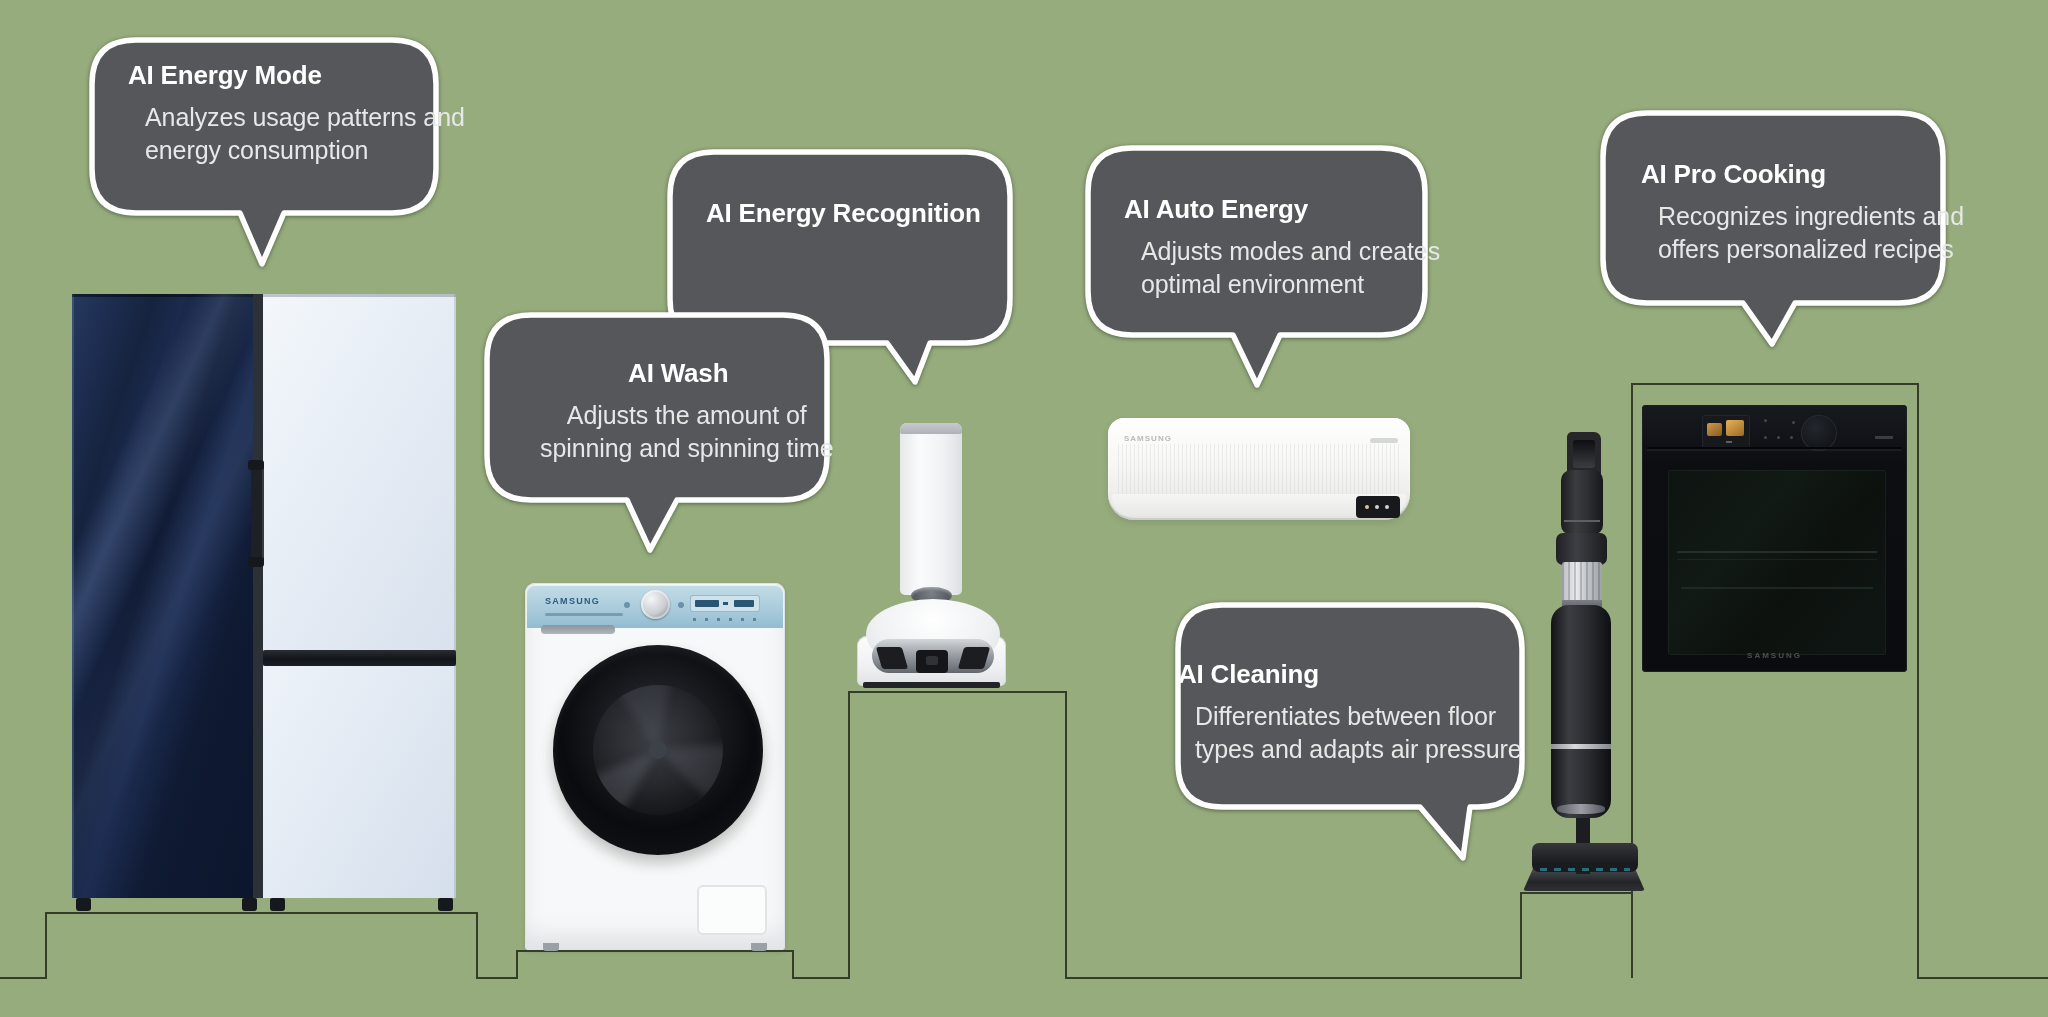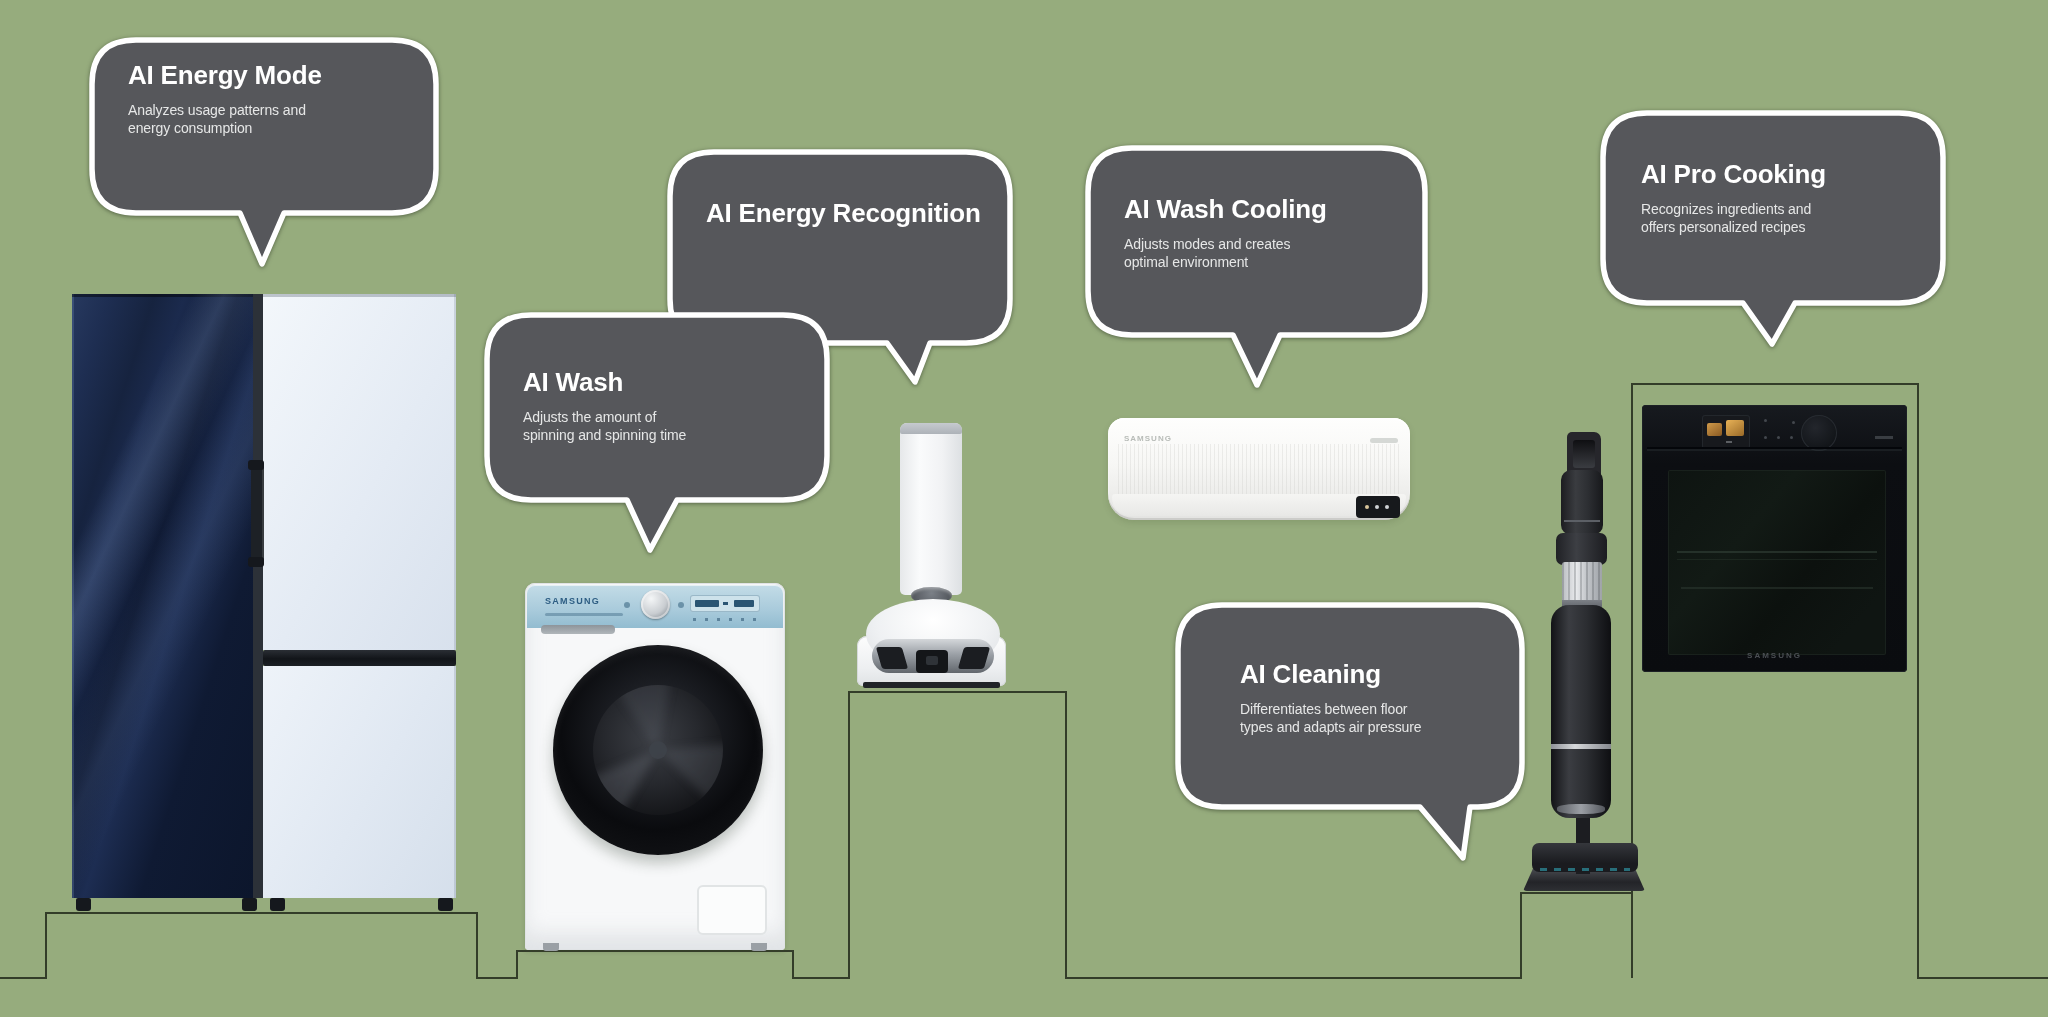--- a/index.html
+++ b/index.html
@@ -6,24 +6,24 @@
   .stage{position:relative;width:2048px;height:1017px;background:#96ac7d;overflow:hidden;
          font-family:"Liberation Sans",sans-serif;}
   .abs{position:absolute;}
   svg.layer{position:absolute;left:0;top:0;}
 
   
   .bubble-layer{filter:drop-shadow(0 1px 2px rgba(30,38,22,.55));}
   .bubble-shape{fill:#56575b;stroke:#ffffff;stroke-width:5.5;stroke-linejoin:round;}
   .bubble-text{position:absolute;color:#fff;}
   .bubble-title{font-size:26px;font-weight:bold;letter-spacing:-.2px;white-space:nowrap;margin:0 0 10px 0;}
-  .bubble-desc{font-size:14px;line-height:1.32;color:#e6e7e7;white-space:pre;letter-spacing:-.1px;}
-  .bt-energy{left:128px;top:60px;}  .bt-wash{left:523px;top:367px;}
+  .bubble-desc{font-size:25px;line-height:1.32;color:#e6e7e7;white-space:pre;letter-spacing:-.1px;margin-left:17px;}
+  .bt-energy{left:128px;top:60px;}  .bt-wash{left:523px;top:358px;text-align:center;}
   .bt-object{left:706px;top:198px;} .bt-autocool{left:1124px;top:194px;}
-  .bt-cleaning{left:1240px;top:659px;} .bt-procook{left:1641px;top:159px;}
+  .bt-cleaning{left:1178px;top:659px;} .bt-procook{left:1641px;top:159px;}
 
   
   .fridge{left:72px;top:294px;width:384px;height:617px;}
   .fr-navy{left:0;top:0;width:181px;height:604px;
     background:linear-gradient(108deg,#27395f 0%,#1e2e52 10%,#16233f 22%,#1b2a4d 30%,#101b35 44%,#1d2d52 55%,#0f1a33 70%,#0c162c 100%);
     box-shadow:inset 0 3px 0 rgba(0,0,0,.45), inset 2px 0 0 rgba(120,150,200,.25);}
   .fr-navy::before{content:"";position:absolute;inset:0;
     background:linear-gradient(115deg,transparent 26%,rgba(150,180,230,.20) 33%,transparent 43%,rgba(150,180,230,.10) 53%,transparent 62%);}
   .fr-hinge{left:181px;top:0;width:10px;height:604px;background:#2c3138;}
   .fr-top-door{left:191px;top:0;width:193px;height:356px;
@@ -278,21 +278,21 @@
   </div>
   <div class="bubble-text bt-wash">
     <div class="bubble-title">AI Wash</div>
     <div class="bubble-desc">Adjusts the amount of
 spinning and spinning time</div>
   </div>
   <div class="bubble-text bt-object">
     <div class="bubble-title">AI Energy Recognition</div>
   </div>
   <div class="bubble-text bt-autocool">
-    <div class="bubble-title">AI Wash Cooling</div>
+    <div class="bubble-title">AI Auto Energy</div>
     <div class="bubble-desc">Adjusts modes and creates
 optimal environment</div>
   </div>
   <div class="bubble-text bt-cleaning">
     <div class="bubble-title">AI Cleaning</div>
     <div class="bubble-desc">Differentiates between floor
 types and adapts air pressure</div>
   </div>
   <div class="bubble-text bt-procook">
     <div class="bubble-title">AI Pro Cooking</div>

